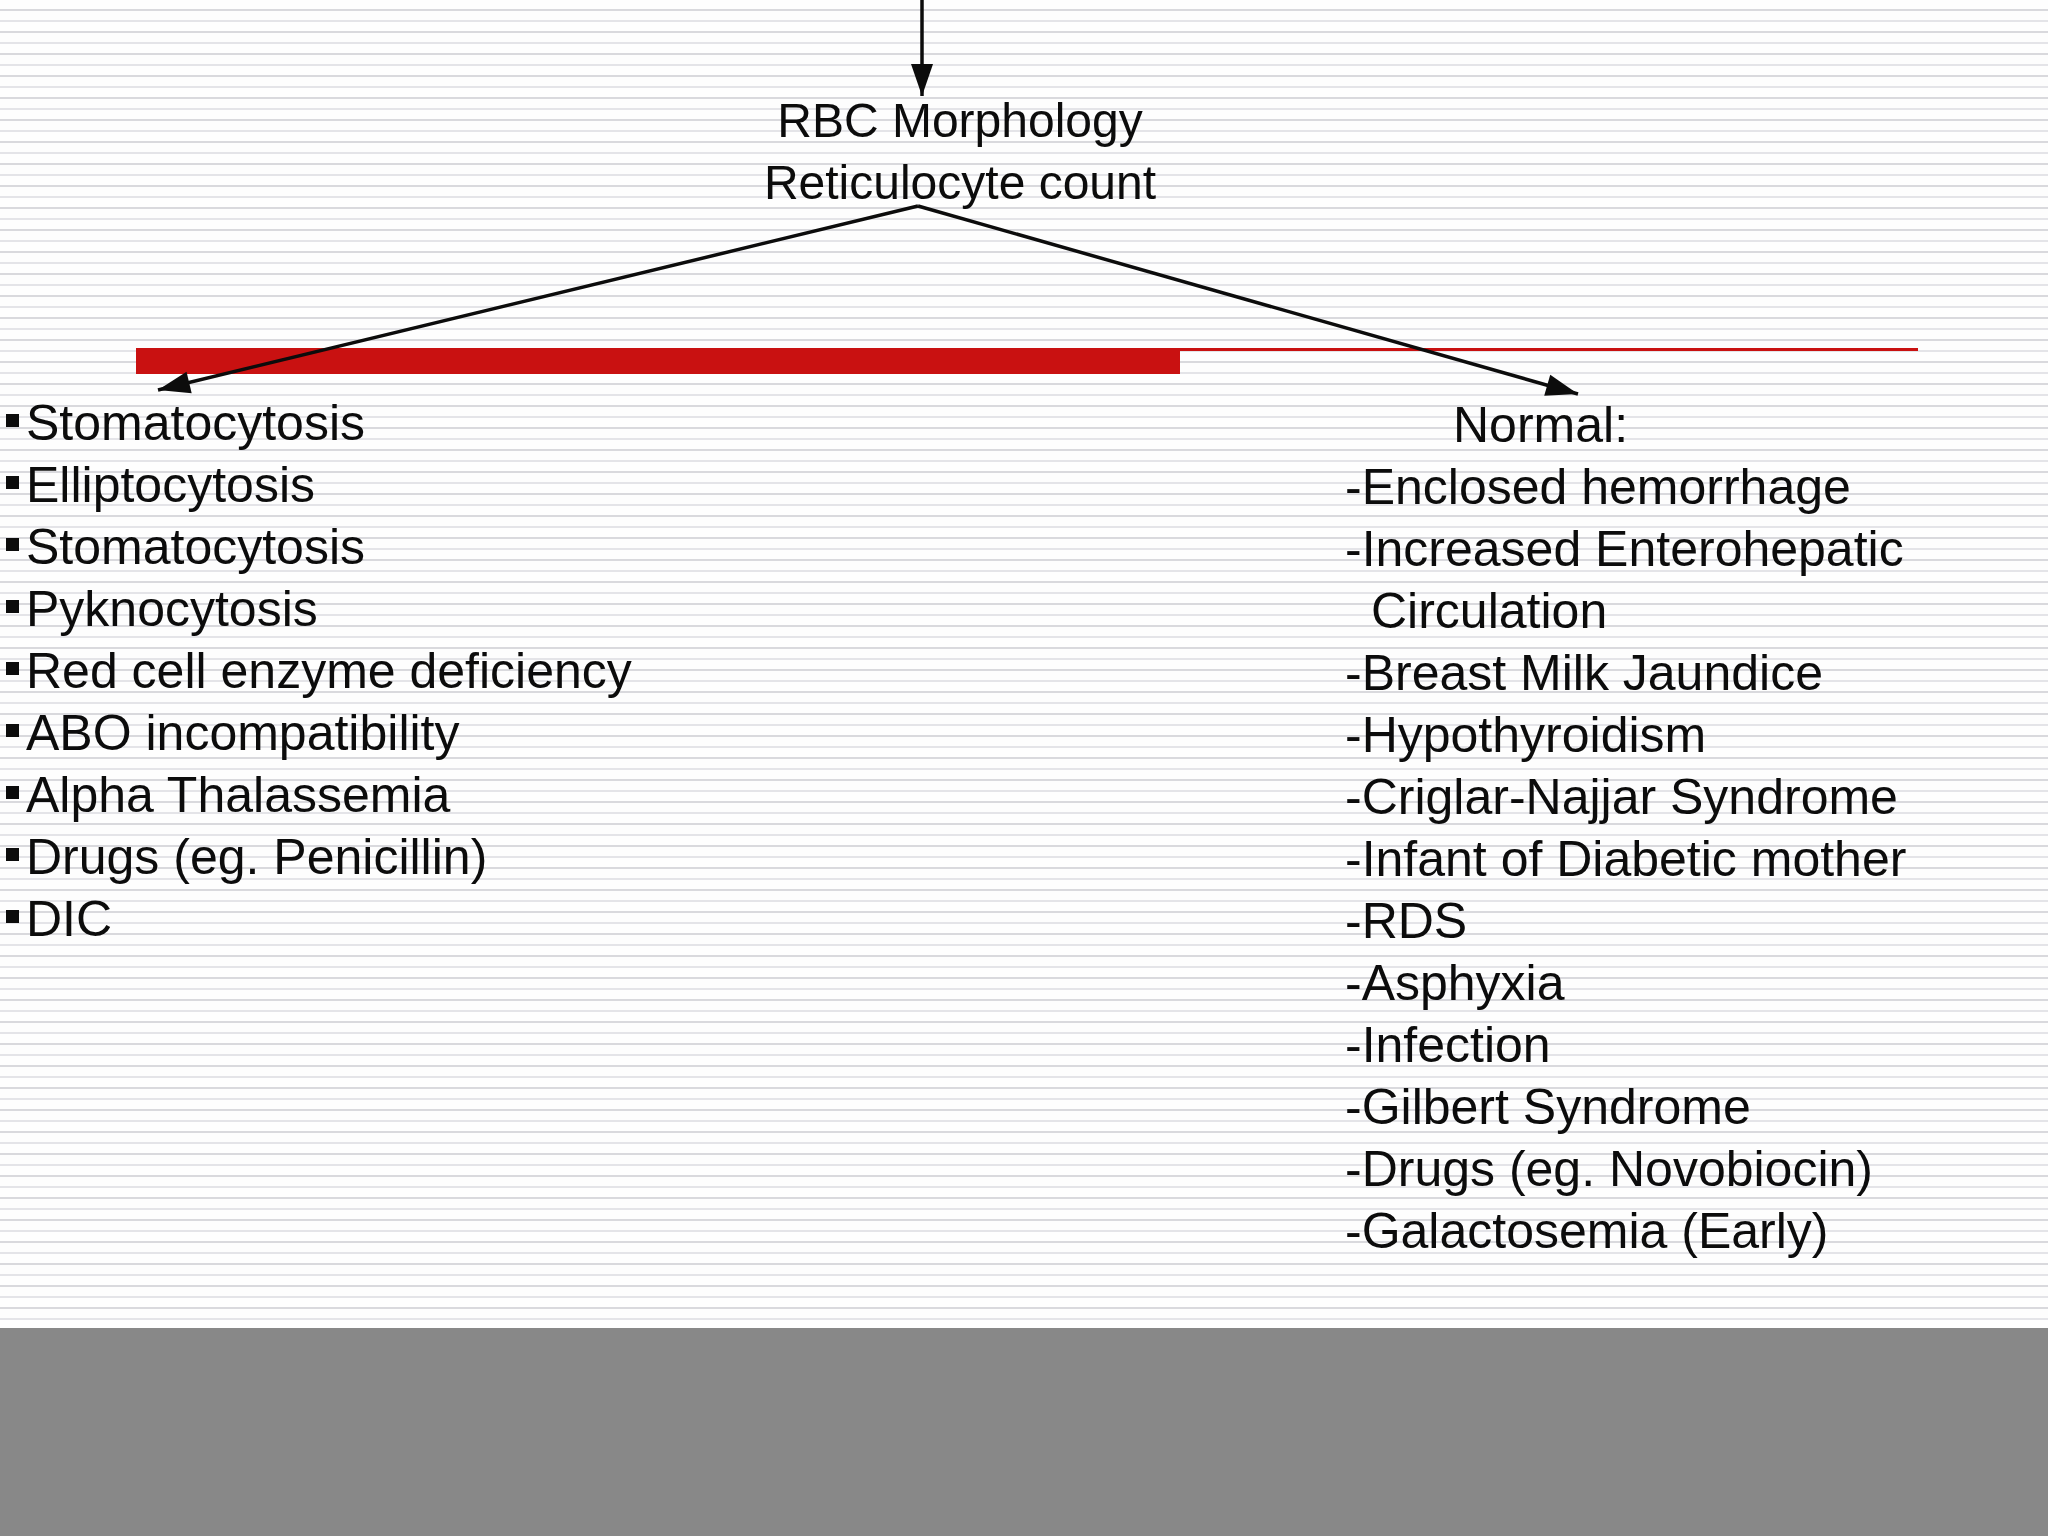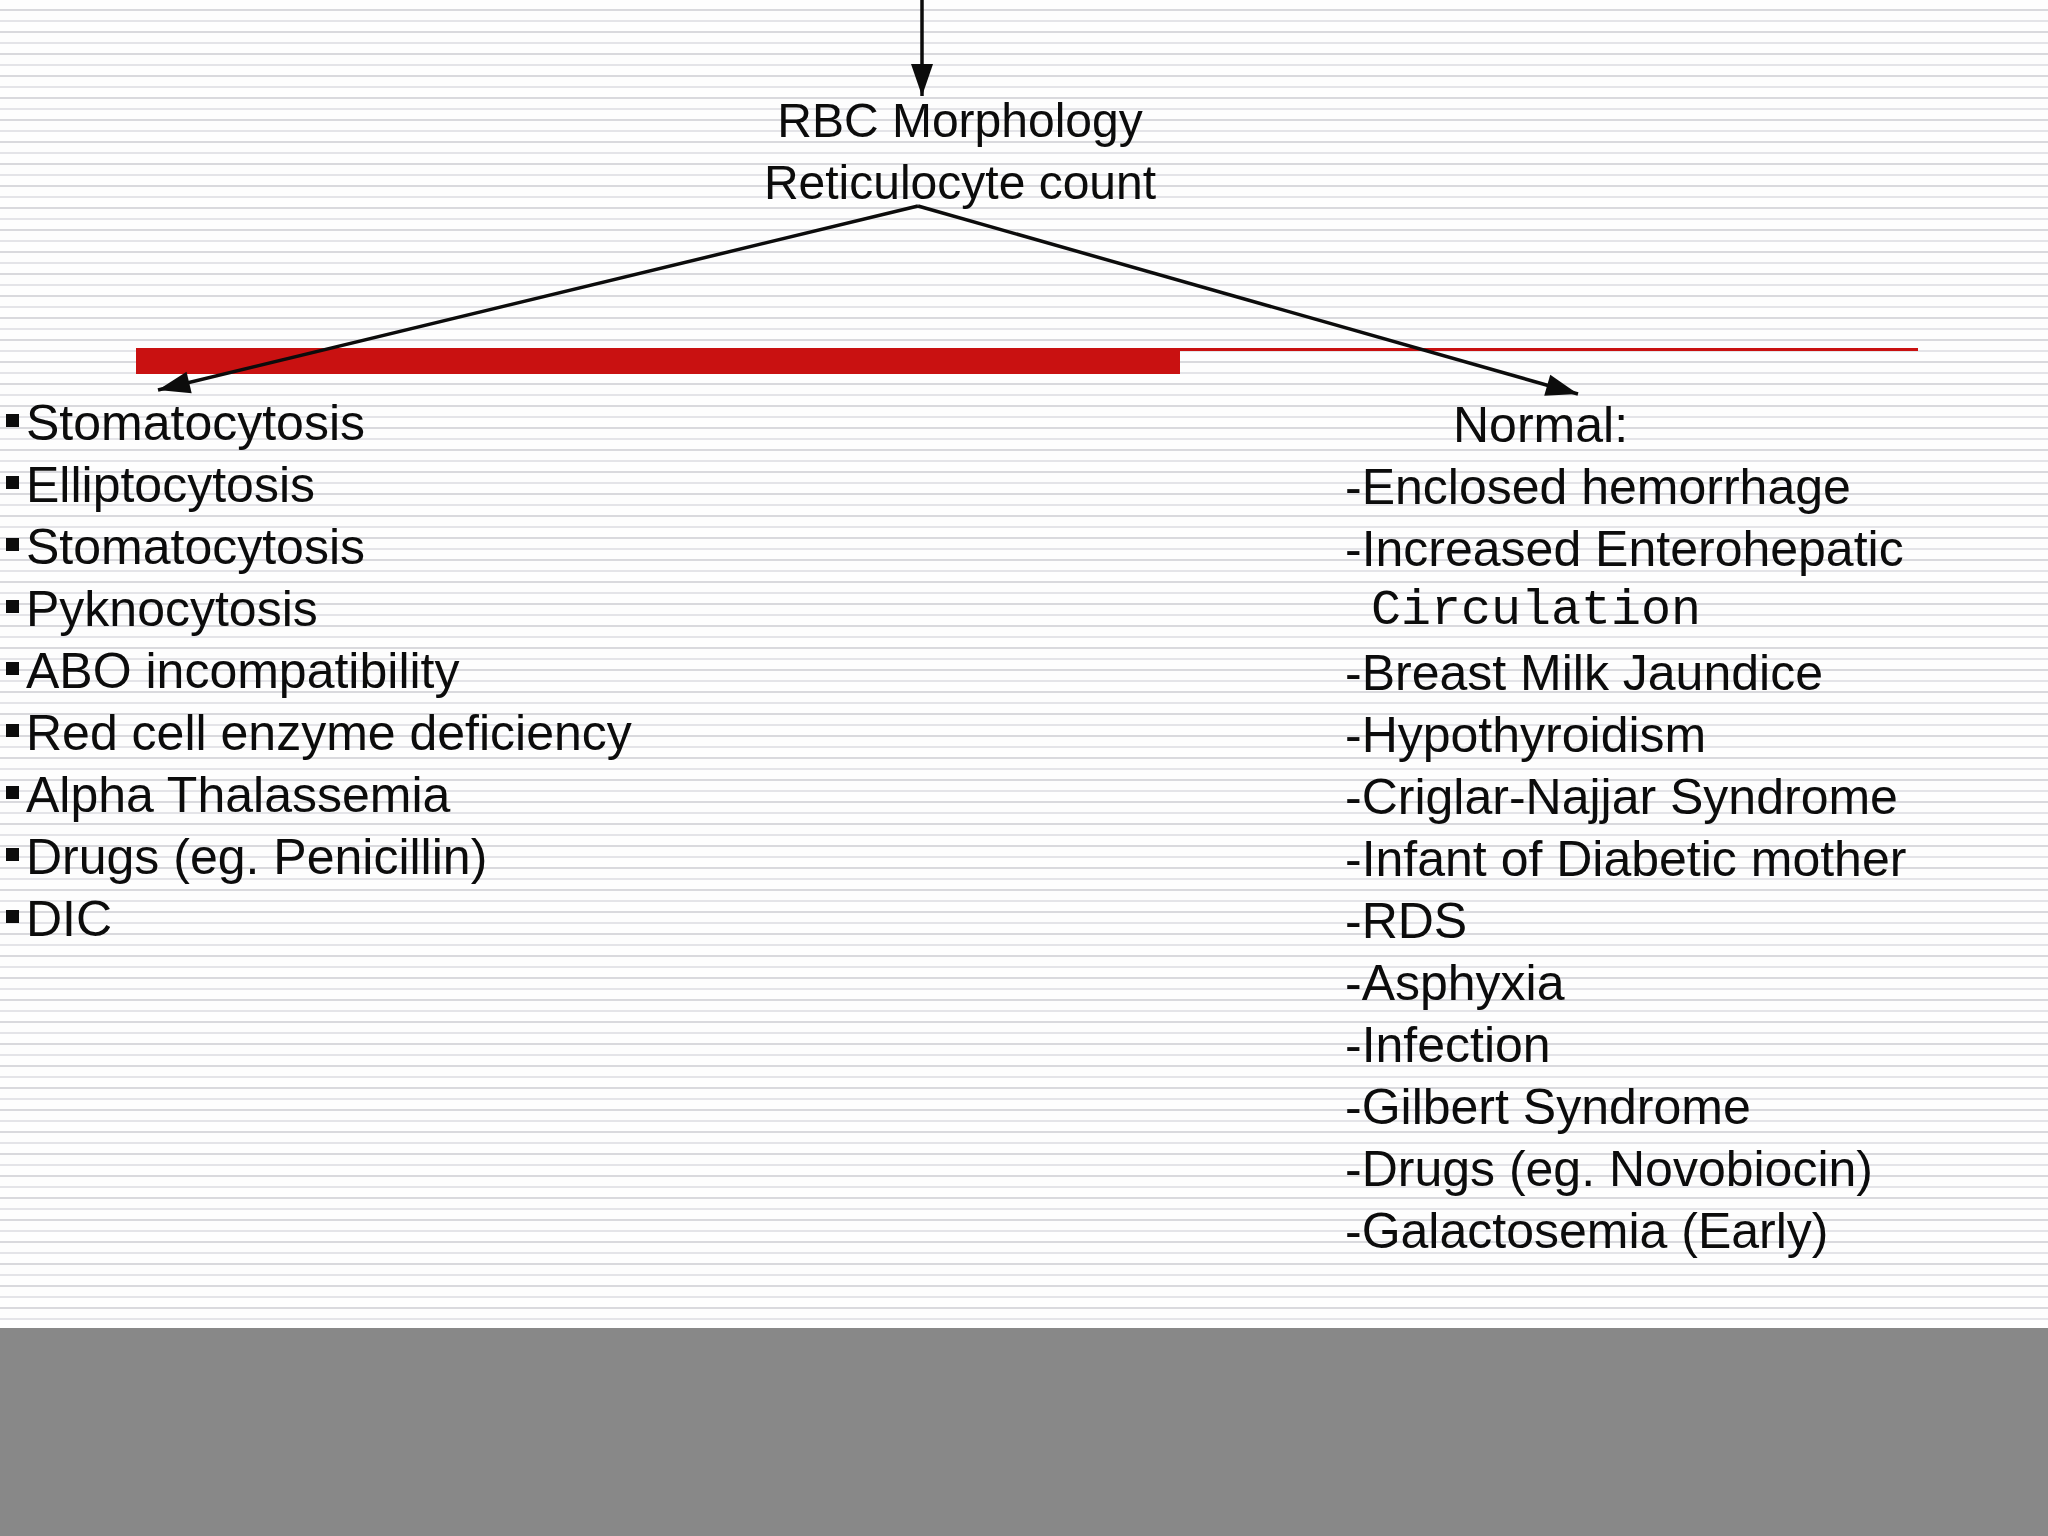--- a/index.html
+++ b/index.html
@@ -41,21 +41,21 @@
   .col{position:absolute;font-size:50px;line-height:62px;white-space:nowrap;}
   .col-left{left:6px;top:392px;}
   .col-left .col-header{padding-left:14px;}
   .col-right{left:1345px;top:394px;}
   .col-right .col-header{padding-left:108px;}
   .b-item::before{
     content:"";display:inline-block;
     width:13px;height:13px;background:#0c0c0c;
     margin-right:7px;vertical-align:13px;
   }
-  .n-item.indent{padding-left:26px;font-family:Liberation Mono, monospace;}
+  .n-item.indent{padding-left:26px;}
   
   .page-number{
     position:absolute;left:1830px;top:1408px;width:80px;
     text-align:center;font-size:36px;line-height:42px;color:#1a1a1a;
   }
 </style>
 </head>
 <body>
 
 <div class="slide">
@@ -79,22 +79,22 @@
       <div>RBC Morphology</div>
       <div>Reticulocyte count</div>
     </div>
 
   <div class="col col-left">
     <div>
         <div class="b-item">Stomatocytosis</div>
         <div class="b-item">Elliptocytosis</div>
         <div class="b-item">Stomatocytosis</div>
         <div class="b-item">Pyknocytosis</div>
+        <div class="b-item">Red cell enzyme deficiency</div>
         <div class="b-item">ABO incompatibility</div>
-        <div class="b-item">Red cell enzyme deficiency</div>
         <div class="b-item">Alpha Thalassemia</div>
         <div class="b-item">Drugs (eg. Penicillin)</div>
         <div class="b-item">DIC</div>
       </div>
   </div>
 
   <div class="col col-right">
     <div class="col-header">Normal:</div>
     <div>
         <div class="n-item">-Enclosed hemorrhage</div>

